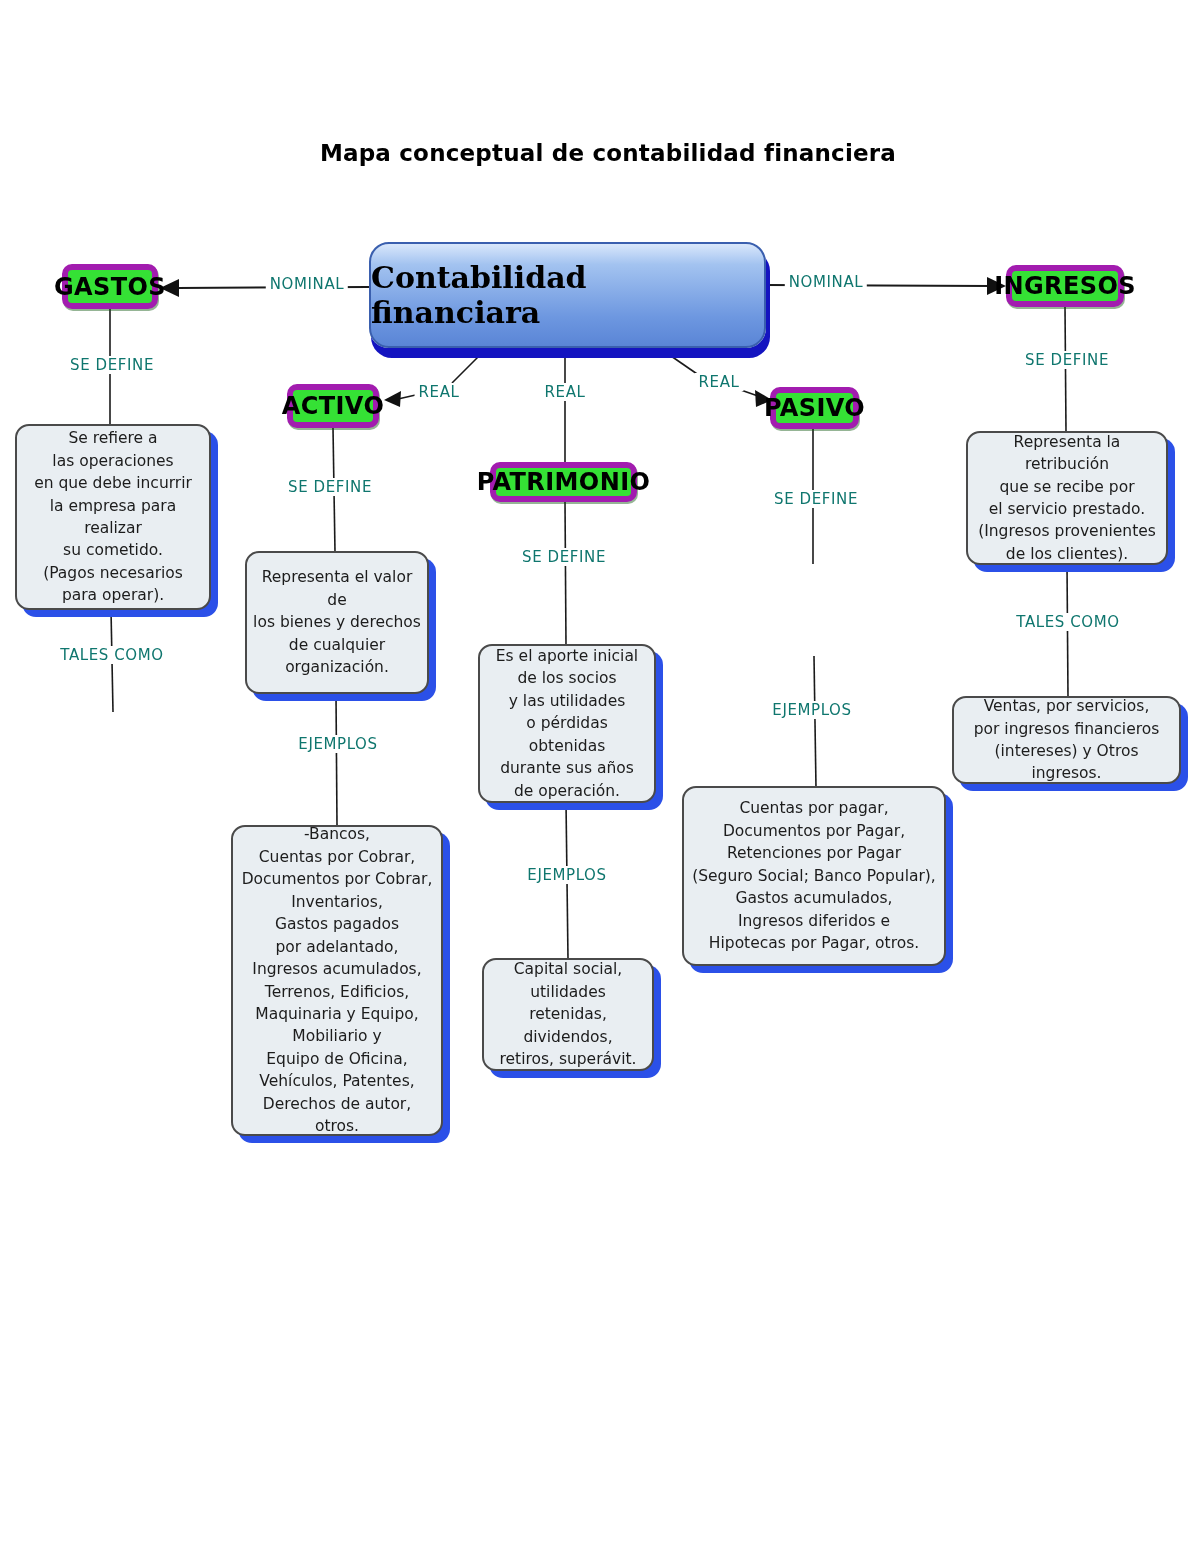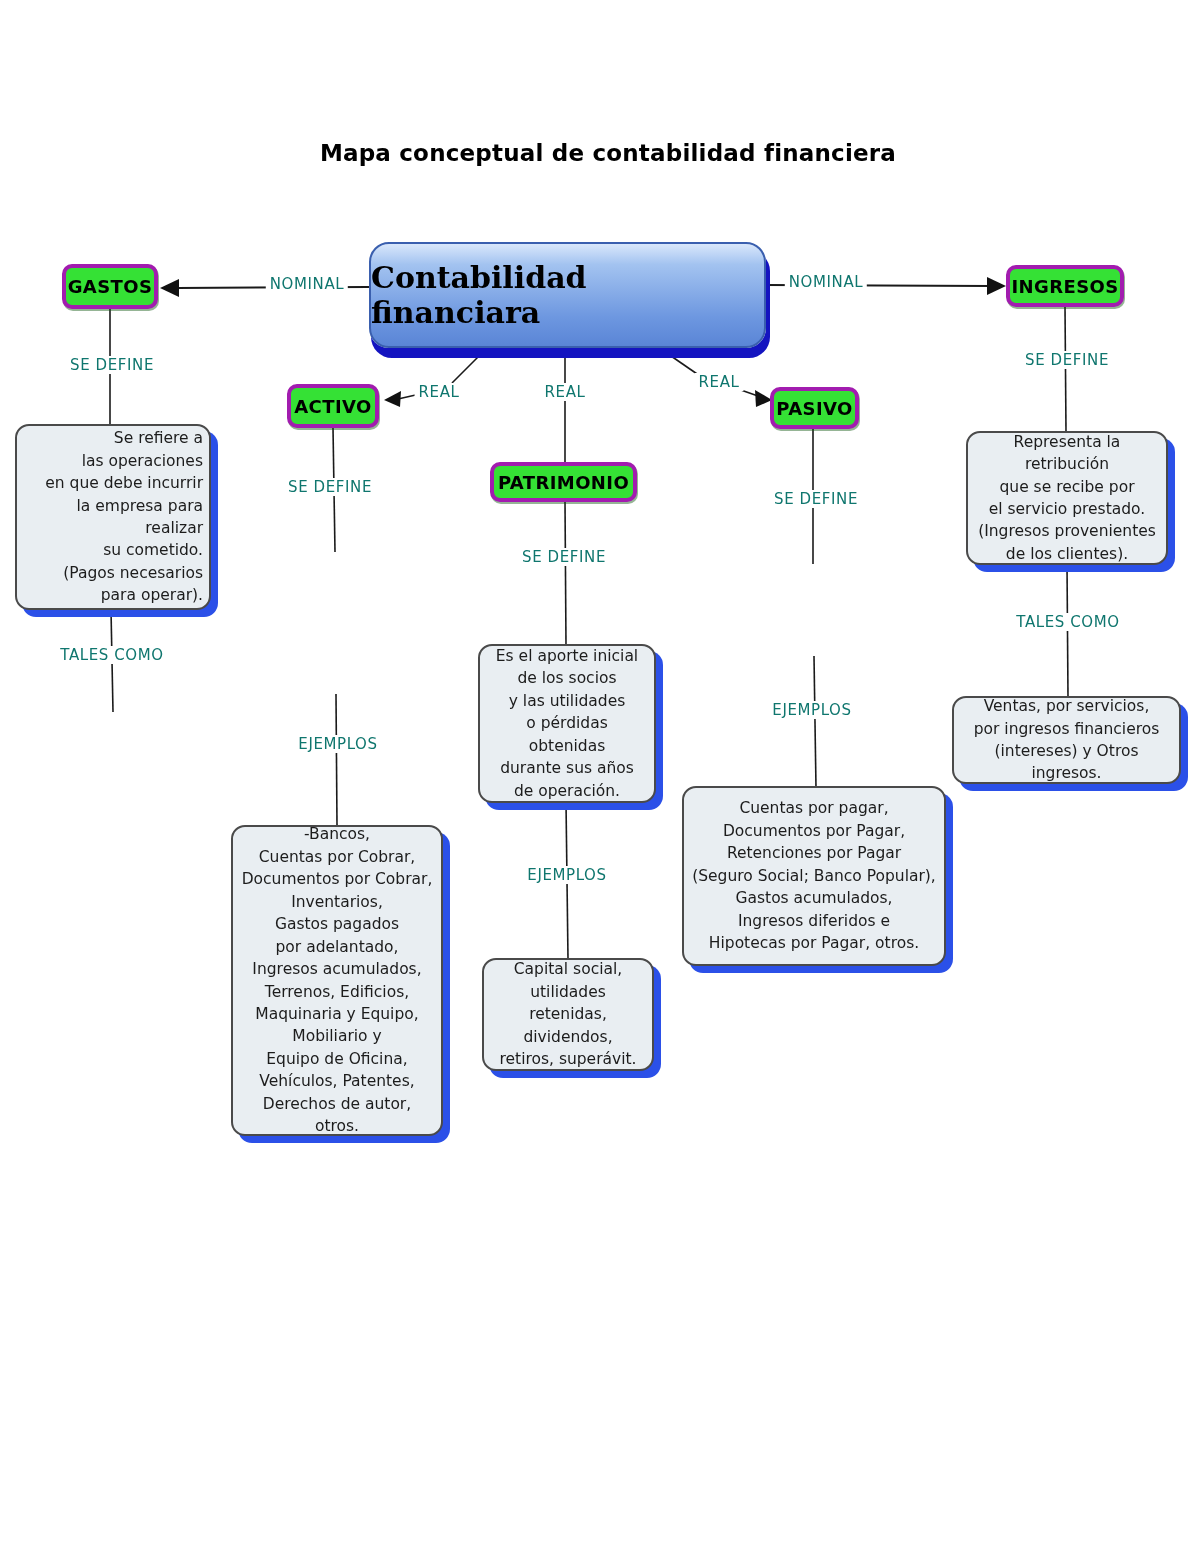--- a/index.html
+++ b/index.html
@@ -12,24 +12,24 @@
     font-size:23px; font-weight:bold; color:#000; letter-spacing:0.2px;
   }
   svg.wires { position:absolute; left:0; top:0; z-index:0; }
   .clabel {
     position:absolute; transform:translate(-50%,-50%); z-index:2;
     background:#ffffff; padding:0 4px; font-size:15px; color:#0f766e;
     letter-spacing:0.6px; white-space:nowrap;
   }
   .gnode {
     position:absolute; z-index:3; background:#35e135;
-    border:4px solid #a21caf; border-radius:10px;
+    border:6px solid #a21caf; border-radius:10px;
     box-shadow:1px 2px 0 rgba(20,90,20,0.45);
     display:flex; align-items:center; justify-content:center;
-    font-weight:bold; font-size:18px; color:#000; letter-spacing:0.4px;
+    font-weight:bold; font-size:24px; color:#000; letter-spacing:0.4px;
     box-sizing:border-box;
   }
   .root-node {
     position:absolute; z-index:3; left:369px; top:226px; width:397px; height:106px;
     background:linear-gradient(180deg,#d9e7fb 0%, #a3c3f0 20%, #6d97e0 72%, #5a85d6 100%);
     border:2px solid #3a5fae; border-radius:20px;
     box-shadow:3px 9px 0 1px #1414c0;
     display:flex; align-items:center; justify-content:center;
     font-family:"DejaVu Serif", serif; font-weight:bold; font-size:30px; color:#000;
     box-sizing:border-box;
@@ -112,28 +112,32 @@
 
   <div class="clabel" style="left:564px; top:557px;">SE DEFINE</div>
   <div class="clabel" style="left:567px; top:875px;">EJEMPLOS</div>
 
   <div class="clabel" style="left:816px; top:499px;">SE DEFINE</div>
   <div class="clabel" style="left:812px; top:710px;">EJEMPLOS</div>
 
   <div class="clabel" style="left:1067px; top:360px;">SE DEFINE</div>
   <div class="clabel" style="left:1068px; top:622px;">TALES COMO</div>
 
-  <div class="cbox" style="left:15px; top:424px; width:196px; height:186px;text-align:right;">Se refiere a
+  <div class="cbox" style="left:15px; top:424px; width:196px; height:186px;">Se refiere a
 las operaciones
 en que debe incurrir
 la empresa para realizar
 su cometido.
 (Pagos necesarios
 para operar).</div>
 
+  <div class="cbox" style="left:245px; top:551px; width:184px; height:143px;">Representa el valor de
+los bienes y derechos
+de cualquier
+organización.</div>
   <div class="cbox" style="left:231px; top:825px; width:212px; height:311px;">-Bancos,
 Cuentas por Cobrar,
 Documentos por Cobrar,
 Inventarios,
 Gastos pagados
 por adelantado,
 Ingresos acumulados,
 Terrenos, Edificios,
 Maquinaria y Equipo,
 Mobiliario y

